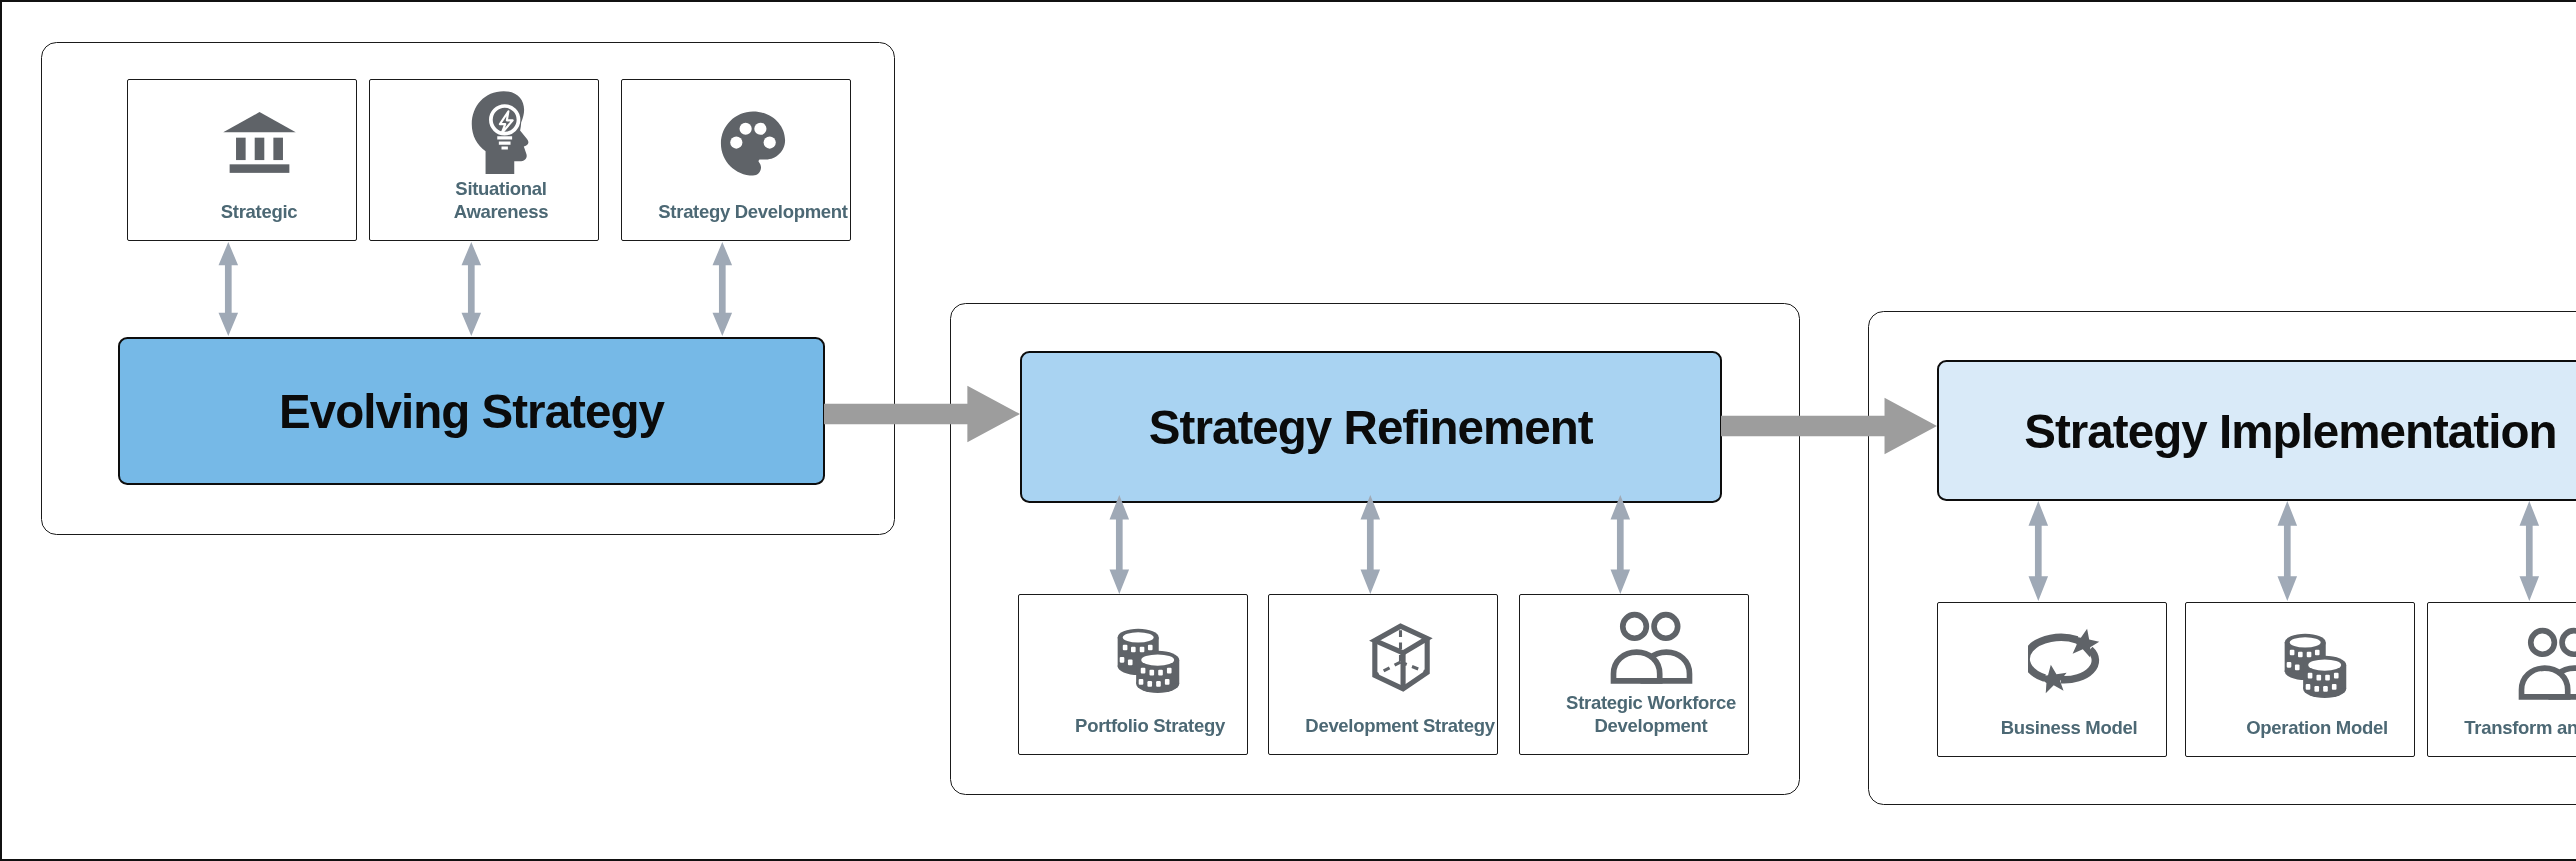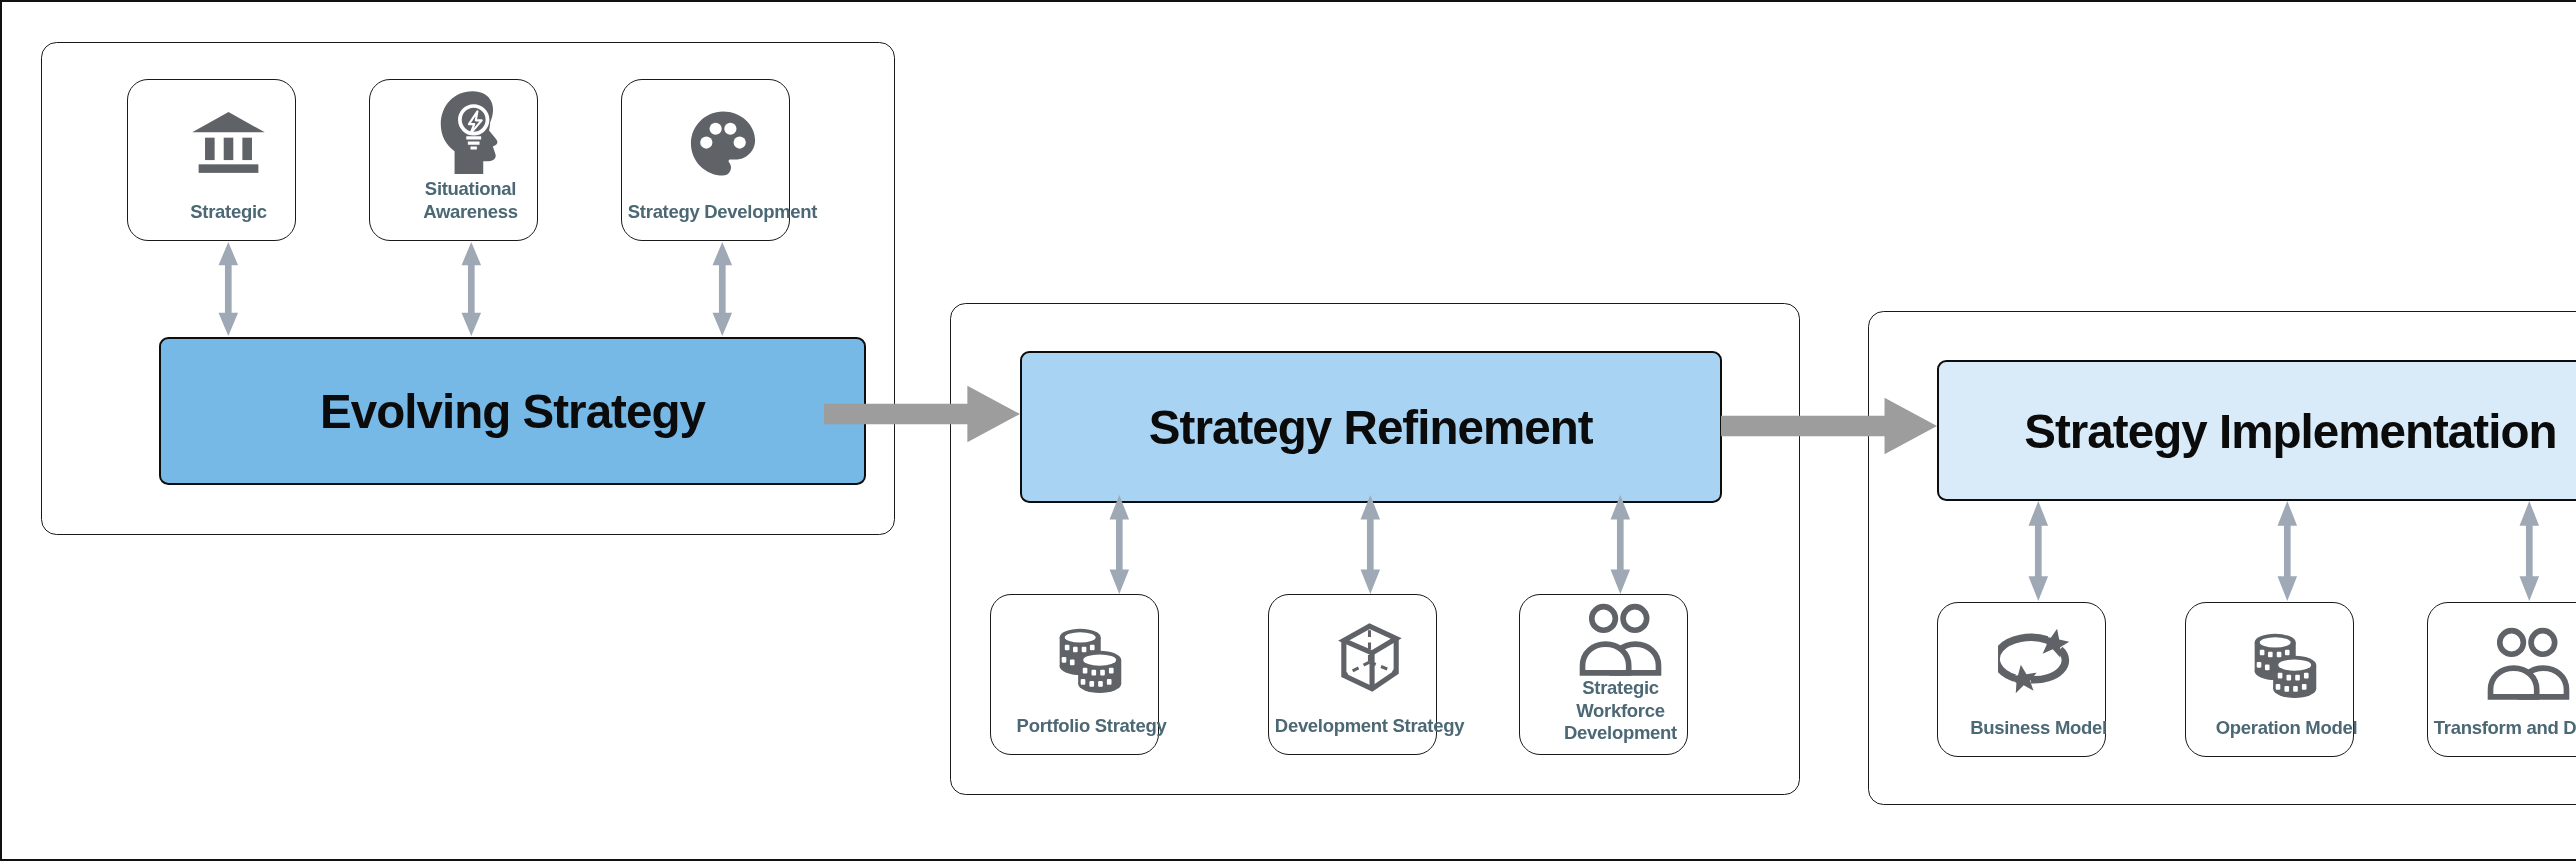--- a/index.html
+++ b/index.html
@@ -29,23 +29,23 @@
     z-index:2;
   }
   .phase-title{
     font-size:49px;font-weight:bold;color:#0b0b0b;
     letter-spacing:-1px;white-space:nowrap;
     transform:scaleX(.97);
   }
   .card{
     position:absolute;
     box-sizing:border-box;
-    width:169px;
+    width:230px;
     border:1.5px solid #1a1a1a;
-    border-radius:21px;
+    border-radius:2px;
     background:#fff;
     display:flex;flex-direction:column;align-items:center;
     z-index:2;
     padding-left:34px;
   }
   .icon-wrap{flex:1;display:flex;align-items:center;justify-content:center;padding-top:5.2px;}
   .card-label{
     font-size:18.5px;font-weight:bold;color:#4C6874;
     text-align:center;line-height:1.22;letter-spacing:-0.3px;
     padding:0 7.2px 16.5px 7.2px;
@@ -102,41 +102,41 @@
   <svg class="varrow" style="left:216px;top:240px;" width="20.6" height="94" viewBox="0 0 40 190" preserveAspectRatio="none">
     <polygon points="20,0 39,47 26.5,47 26.5,143 39,143 20,190 1,143 13.5,143 13.5,47 1,47" style="fill: rgb(159, 169, 182);"></polygon>
   </svg>
   <svg class="varrow" style="left:459px;top:240px;" width="20.6" height="94" viewBox="0 0 40 190" preserveAspectRatio="none">
     <polygon points="20,0 39,47 26.5,47 26.5,143 39,143 20,190 1,143 13.5,143 13.5,47 1,47" style="fill: rgb(159, 169, 182);"></polygon>
   </svg>
   <svg class="varrow" style="left:710px;top:240px;" width="20.6" height="94" viewBox="0 0 40 190" preserveAspectRatio="none">
     <polygon points="20,0 39,47 26.5,47 26.5,143 39,143 20,190 1,143 13.5,143 13.5,47 1,47" style="fill: rgb(159, 169, 182);"></polygon>
   </svg>
 
-  <div class="phase" style="left: 116px; top: 335px; width: 707px; height: 148px; background-color: rgb(118, 185, 231); margin-left: 41px;">
+  <div class="phase" style="left: 116px; top: 335px; width: 707px; height: 148px; background-color: rgb(118, 185, 231);">
     <div class="phase-title">Evolving Strategy</div>
   </div>
 
   <div class="container" style="left:948px;top:301px;width:850px;height:492px;"></div>
 
   <div class="phase" style="left: 1018px; top: 349px; width: 702px; height: 152px; background-color: rgb(169, 211, 242);">
     <div class="phase-title">Strategy Refinement</div>
   </div>
 
   <svg class="varrow" style="left:1107px;top:493px;" width="20.6" height="99" viewBox="0 0 40 190" preserveAspectRatio="none">
     <polygon points="20,0 39,47 26.5,47 26.5,143 39,143 20,190 1,143 13.5,143 13.5,47 1,47" style="fill: rgb(159, 169, 182);"></polygon>
   </svg>
   <svg class="varrow" style="left:1358px;top:493px;" width="20.6" height="99" viewBox="0 0 40 190" preserveAspectRatio="none">
     <polygon points="20,0 39,47 26.5,47 26.5,143 39,143 20,190 1,143 13.5,143 13.5,47 1,47" style="fill: rgb(159, 169, 182);"></polygon>
   </svg>
   <svg class="varrow" style="left:1608px;top:493px;" width="20.6" height="99" viewBox="0 0 40 190" preserveAspectRatio="none">
     <polygon points="20,0 39,47 26.5,47 26.5,143 39,143 20,190 1,143 13.5,143 13.5,47 1,47" style="fill: rgb(159, 169, 182);"></polygon>
   </svg>
 
-  <div class="card" style="left:988px;top:592px;height:161px;">
+  <div class="card" style="left:1016px;top:592px;height:161px;">
     <div class="icon-wrap">
       <svg width="82" height="77" viewBox="0 0 150 150">
         <ellipse cx="52" cy="92" rx="40" ry="17" fill="#5F6368"></ellipse>
         <rect x="12" y="36" width="80" height="56" fill="#5F6368"></rect>
         <ellipse cx="52" cy="36" rx="40" ry="17" fill="#5F6368"></ellipse>
         <ellipse cx="52" cy="36" rx="30" ry="10" fill="#ffffff"></ellipse>
         <g fill="#ffffff">
           <rect x="22" y="50" width="9" height="11" rx="2"></rect>
             <rect x="38" y="54" width="9" height="11" rx="2"></rect>
           <rect x="55" y="54" width="9" height="11" rx="2"></rect>

